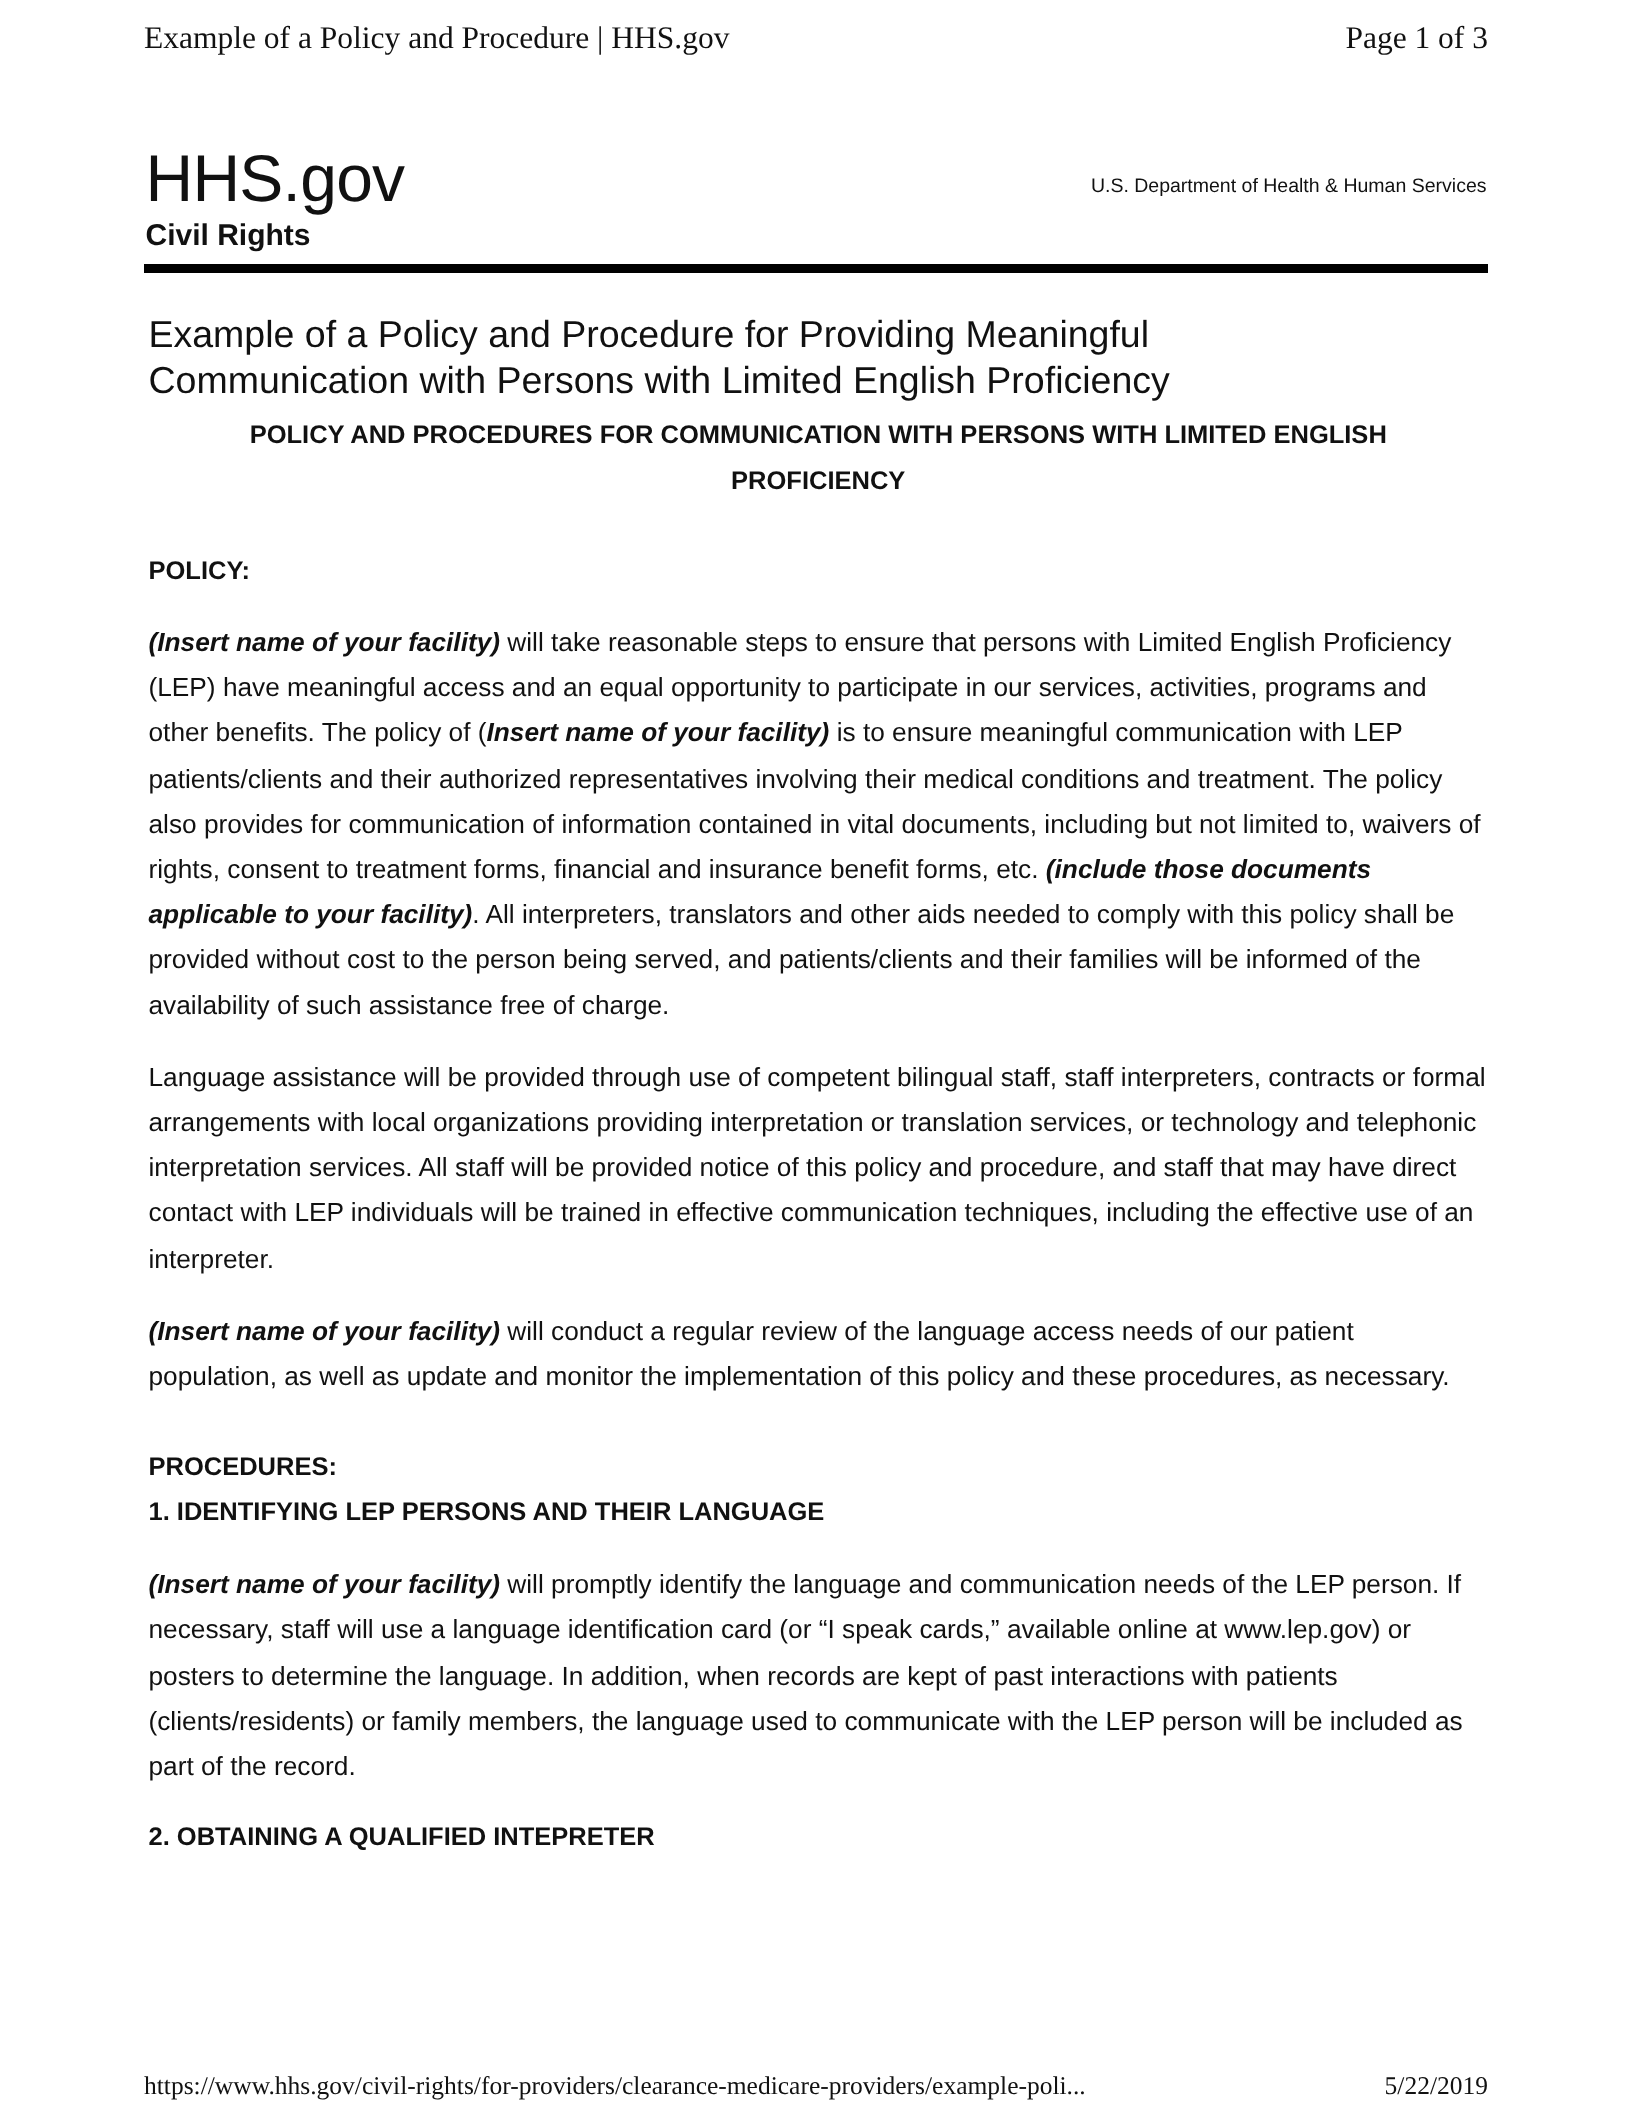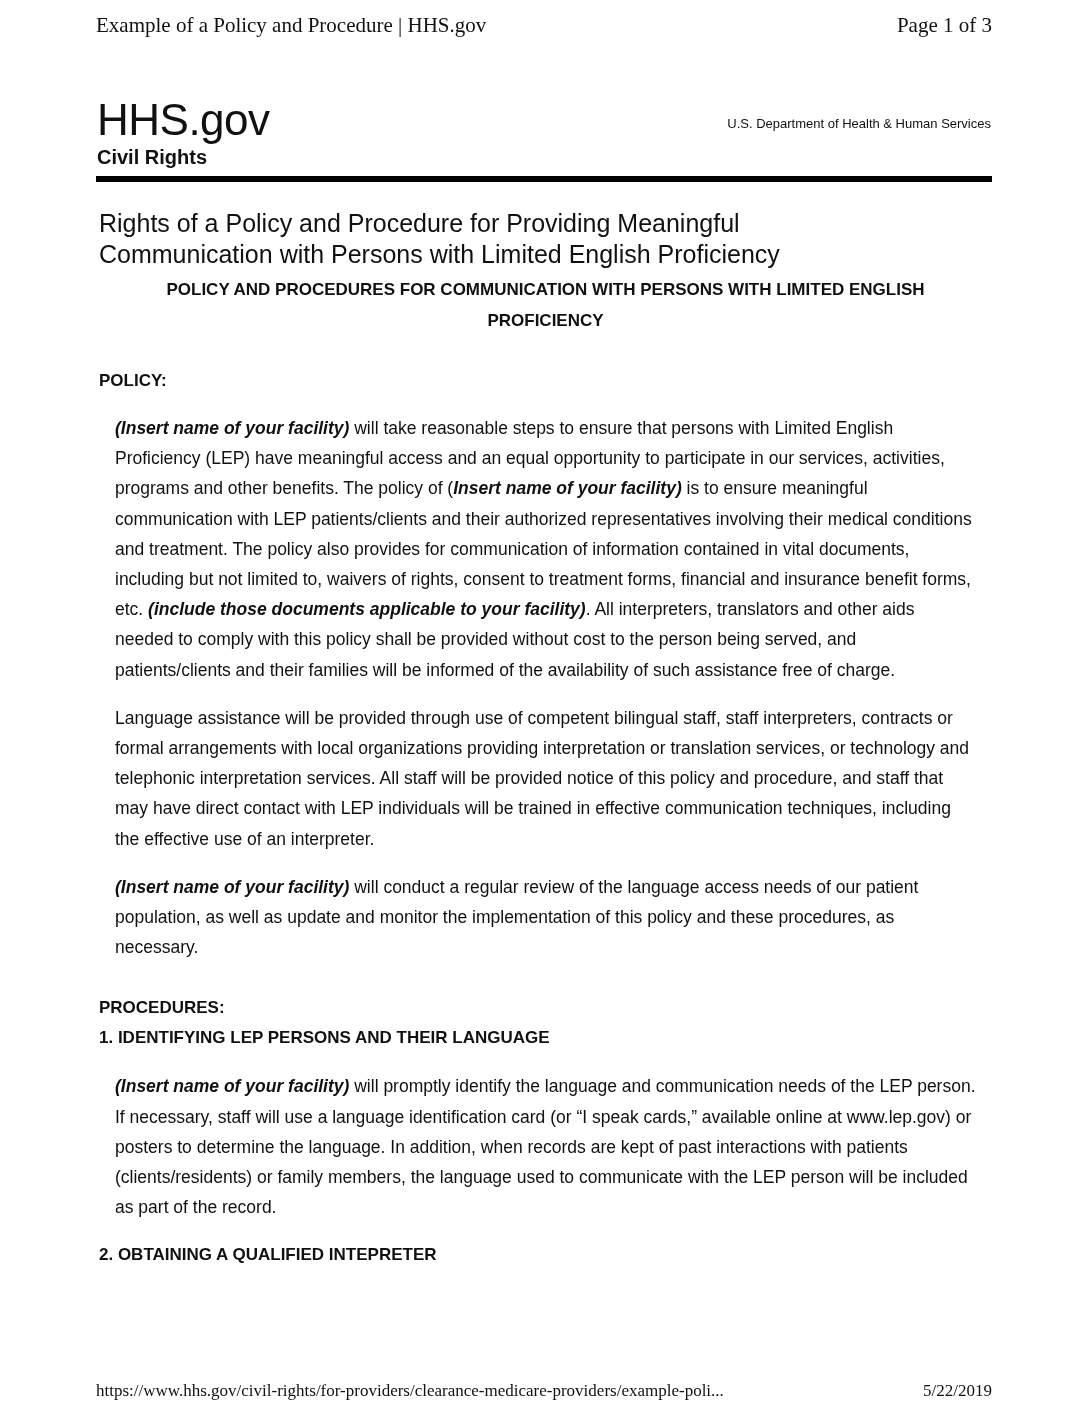--- a/index.html
+++ b/index.html
@@ -17,41 +17,41 @@
     .print-footer { top: 1381px; left: 96px; right: 96px; font-size: 17px; }
     .site-header { position: absolute; left: 97px; right: 96px; top: 98px; }
     .site-logo { font-size: 44px; letter-spacing: -0.5px; line-height: 44px; }
     .site-dept { position: absolute; right: 1px; top: 18px; font-size: 13px; }
     .site-section { font-size: 20px; font-weight: bold; margin-top: 2px; line-height: 26px; }
     .site-rule { position: absolute; left: 96px; right: 96px; top: 176px; height: 6px; background: #000; }
     .content { position: absolute; left: 99px; right: 96px; top: 208px; }
     .doc-title { font-size: 25px; line-height: 31px; margin: 0; font-weight: normal; }
     .doc-subtitle { font-size: 17px; font-weight: bold; text-align: center; line-height: 31px; margin: 4px 0 0 0; }
     .sec-heading { font-size: 17px; font-weight: bold; margin: 0; line-height: 30px; }
-    p.body { font-size: 17.5px; line-height: 30.2px; margin: 16px; }
+    p.body { font-size: 17.5px; line-height: 30.2px; margin: 0; }
     .em { font-weight: bold; font-style: italic; }
   </style>
 </head>
 <body>
 
 <div class="print-header">
   <span>Example of a Policy and Procedure | HHS.gov</span>
   <span>Page 1 of 3</span>
 </div>
 
 <div class="site-header">
   <div class="site-logo">HHS.gov</div>
   <div class="site-dept">U.S. Department of Health &amp; Human Services</div>
   <div class="site-section">Civil Rights</div>
 </div>
 <div class="site-rule"></div>
 
 <div class="content">
   <h1 class="doc-title">
-    <span>Rights of a Policy and Procedure for Providing Meaningful</span><br>
+    <span>Example of a Policy and Procedure for Providing Meaningful</span><br>
     <span>Communication with Persons with Limited English Proficiency</span>
   </h1>
   <div class="doc-subtitle">
     <span>POLICY AND PROCEDURES FOR COMMUNICATION WITH PERSONS WITH LIMITED ENGLISH</span><br>
     <span>PROFICIENCY</span>
   </div>
 
   <div class="sec-heading" style="margin-top:30px;">POLICY:</div>
 
   <p class="body" style="margin-top:17px;"><span class="em">(Insert name of your facility)</span><span> will take reasonable steps to ensure that persons with Limited English Proficiency (LEP) have meaningful access and an equal opportunity to participate in our services, activities, programs and other benefits. The policy of (</span><span class="em">Insert name of your facility)</span><span> is to ensure meaningful communication with LEP patients/clients and their authorized representatives involving their medical conditions and treatment.  The policy also provides for communication of information contained in vital documents, including but not limited to, waivers of rights, consent to treatment forms, financial and insurance benefit forms, etc. </span><span class="em">(include those documents applicable to your facility)</span><span>. All interpreters, translators and other aids needed to comply with this policy shall be provided without cost to the person being served, and patients/clients and their families will be informed of the availability of such assistance free of charge.</span></p>

